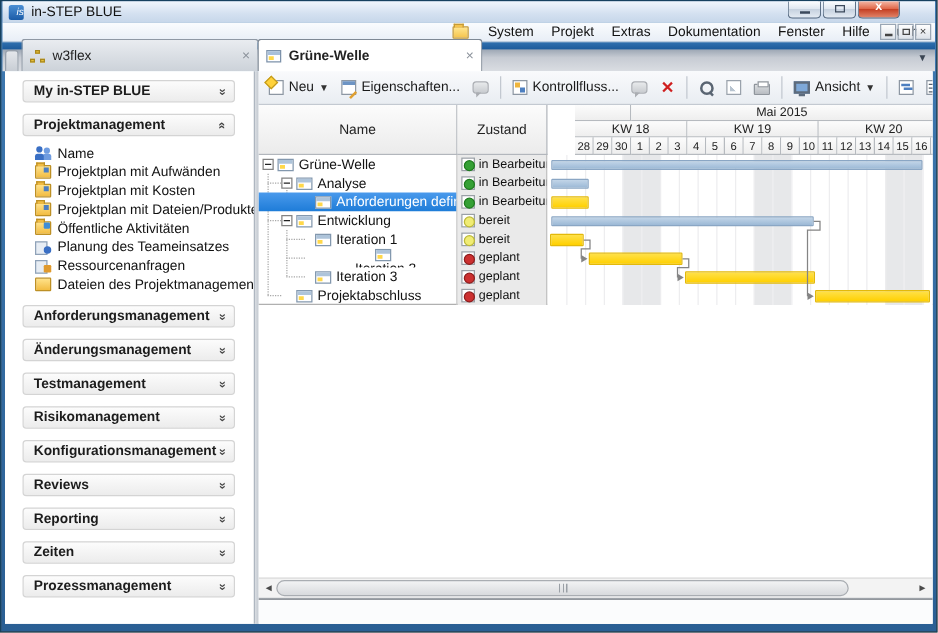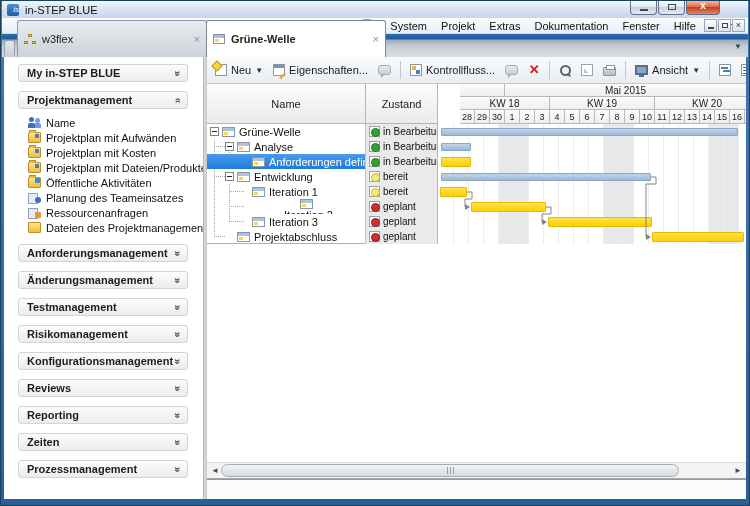--- a/index.html
+++ b/index.html
@@ -22,21 +22,21 @@
   .menu-folder { width:13px; height:10px; background:linear-gradient(#ffe68e,#f5c44e); border:1px solid #c59a36; border-radius:1px; position:relative; margin-right:8px; }
   .menu-folder::before { content:""; position:absolute; top:-3px; left:0; width:6px; height:2px; background:#f5c44e; border:1px solid #c59a36; border-bottom:none; }
   .menu-item { font-size:11px; color:#111; padding:0 7px; height:16px; line-height:16px; }
   .mdibtns { position:absolute; right:3px; top:1px; display:flex; gap:1px; }
   .mdib { width:13px; height:13px; border:1px solid #9aa6b4; background:linear-gradient(#fefefe,#dde2e9); position:relative; font-size:9px; line-height:11px; text-align:center; color:#333; }
   .mdib .g-min { position:absolute; left:3px; bottom:2px; width:6px; height:2px; background:#444; }
   .mdib .g-rest { position:absolute; left:3px; top:3px; width:6px; height:5px; border:1px solid #444; }
 
   
   .tabbar { position:absolute; top:33px; left:1px; right:1px; height:23px; background:linear-gradient(#2f6fae 0px,#1e5c9c 5px,#9fa9b6 6px,#c6cbd3 12px,#dadde2 23px); }
-  .tab { position:absolute; bottom:0; height:37px; border:1px solid #8f98a4; border-bottom:none; border-radius:3px 3px 0 0; display:flex; align-items:center; padding:0 6px; font-size:11px; color:#222; }
+  .tab { position:absolute; bottom:0; height:26px; border:1px solid #8f98a4; border-bottom:none; border-radius:3px 3px 0 0; display:flex; align-items:center; padding:0 6px; font-size:11px; color:#222; }
   .tab.inactive { left:15px; width:190px; background:linear-gradient(#e9ecf0,#ccd2d9); }
   .tab.active { left:204px; width:180px; background:#fff; border-color:#7e8894; font-weight:bold; z-index:2; }
   .tab .tclose { margin-left:auto; color:#8a919a; font-size:11px; font-weight:normal; line-height:10px; }
   .tab-ic-org { width:12px; height:10px; position:relative; margin-right:6px; }
   .tab-ic-org i { position:absolute; width:4px; height:3px; background:#e8c23a; border:1px solid #a8871e; }
   .tab-ic-org i:nth-child(1){ left:4px; top:0; } .tab-ic-org i:nth-child(2){ left:0; bottom:0; } .tab-ic-org i:nth-child(3){ right:0; bottom:0; }
   .tab-ic-plan { width:12px; height:10px; background:#fff; border:1px solid #7d92aa; position:relative; margin-right:6px; }
   .tab-ic-plan::before { content:""; position:absolute; top:0; left:0; right:0; height:3px; background:#a9c0da; }
   .tab-ic-plan::after { content:""; position:absolute; bottom:1px; left:1px; width:4px; height:3px; background:#ffd84a; }
   .tab-stub { position:absolute; left:2px; bottom:0; width:11px; height:17px; background:linear-gradient(#e4e7eb,#c8cdd4); border:1px solid #97a0ab; border-bottom:none; border-radius:3px 3px 0 0; }

